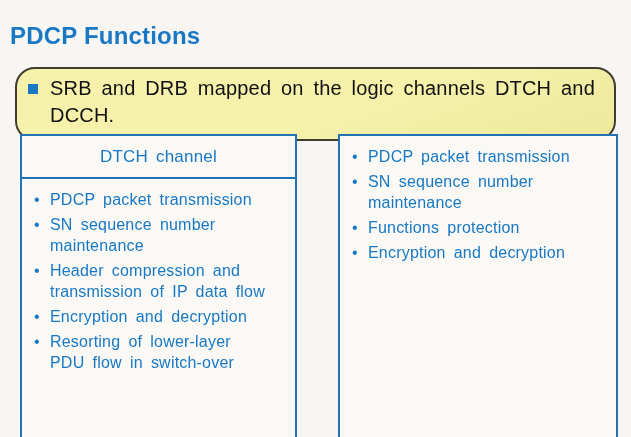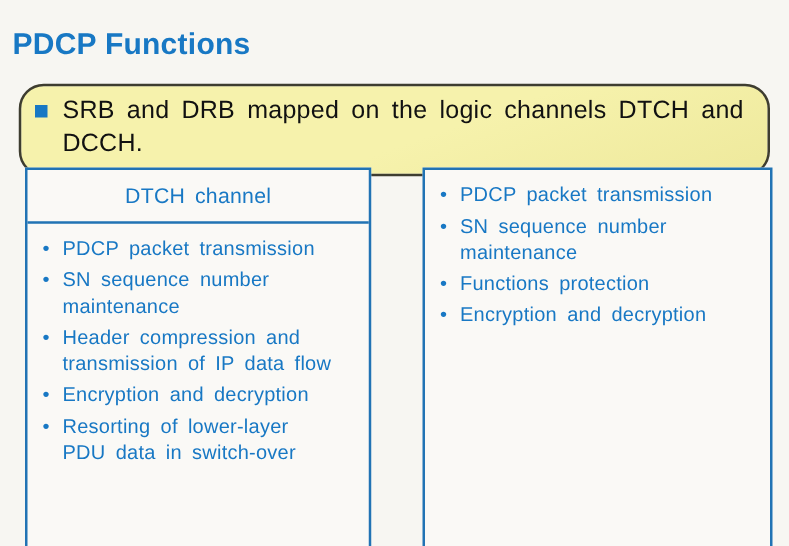--- a/index.html
+++ b/index.html
@@ -97,21 +97,21 @@
       <li>
         <span class="dot">•</span>
         <span class="li-txt">Header compression and transmission of IP data flow</span>
       </li>
       <li>
         <span class="dot">•</span>
         <span class="li-txt">Encryption and decryption</span>
       </li>
       <li>
         <span class="dot">•</span>
-        <span class="li-txt">Resorting of lower-layer PDU data in switch-over</span>
+        <span class="li-txt">Resorting of lower-layer PDU flow in switch-over</span>
       </li>
     </ul>
   </div>
 
   <div class="panel right">
     <ul class="blist">
       <li>
         <span class="dot">•</span>
         <span class="li-txt">PDCP packet transmission</span>
       </li>

